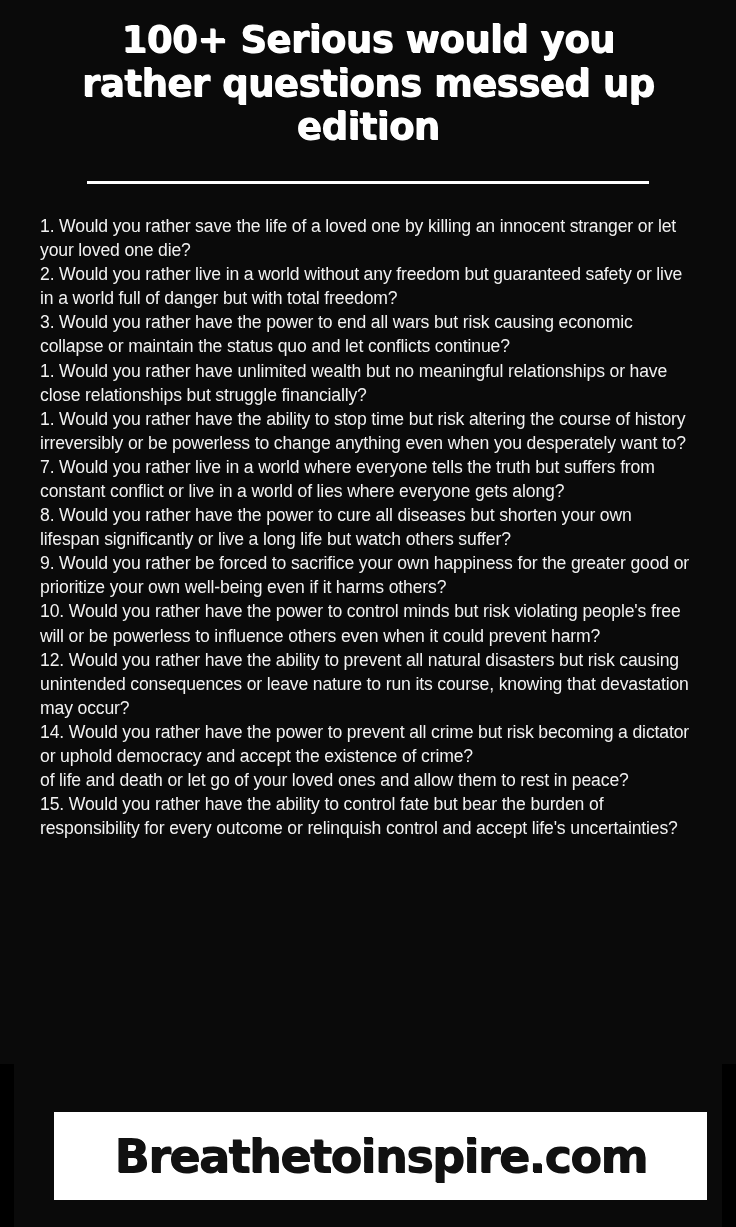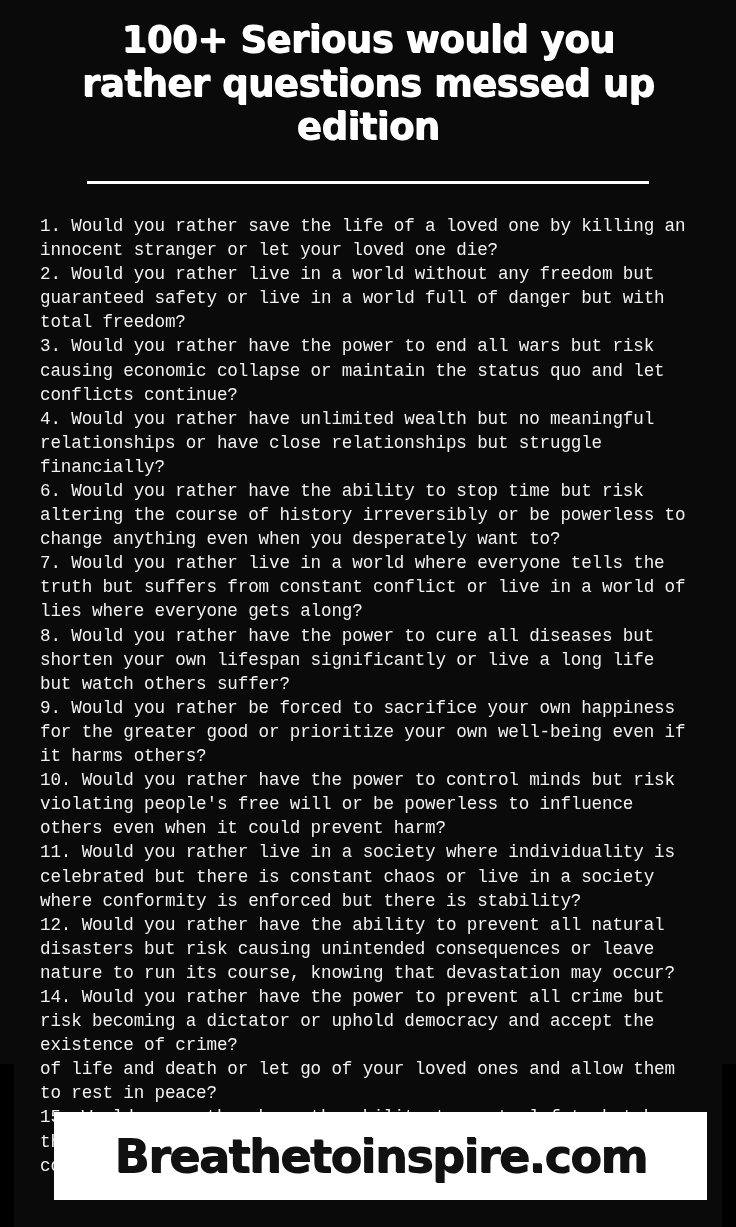--- a/index.html
+++ b/index.html
@@ -49,21 +49,21 @@
     background: #ffffff;
     margin: 32px auto 0 auto;
   }
   .content {
     padding: 30px 32px 0 26px;
   }
   .qline {
     color: #f2f2f2;
     font-size: 17.6px;
     line-height: 1.37;
-    font-family: Liberation Mono, monospace;
+    font-family: Liberation Sans, sans-serif;
     margin: 0 0 0 0;
     letter-spacing: -0.15px;
   }
   .footer {
     position: absolute;
     left: 40px;
     top: 1112px;
     width: 653px;
     height: 88px;
     background: #ffffff;
@@ -89,27 +89,26 @@
 
     <div class="title-block">
       <h1 class="title">100+ Serious would you rather questions messed up edition</h1>
       <div class="divider"></div>
     </div>
 
     <div class="content">
       <p class="qline">1. Would you rather save the life of a loved one by killing an innocent stranger or let your loved one die?</p>
       <p class="qline">2. Would you rather live in a world without any freedom but guaranteed safety or live in a world full of danger but with total freedom?</p>
       <p class="qline">3. Would you rather have the power to end all wars but risk causing economic collapse or maintain the status quo and let conflicts continue?</p>
-      <p class="qline">4. Would you rather have unlimited wealth but no meaningful relationships or have close relationships but struggle financially?</p>
-      <p class="qline">6. Would you rather have the ability to stop time but risk altering the course of history irreversibly or be powerless to change anything even when you desperately want to?</p>
+      <p class="qline">1. Would you rather have unlimited wealth but no meaningful relationships or have close relationships but struggle financially?</p>
+      <p class="qline">1. Would you rather have the ability to stop time but risk altering the course of history irreversibly or be powerless to change anything even when you desperately want to?</p>
       <p class="qline">7. Would you rather live in a world where everyone tells the truth but suffers from constant conflict or live in a world of lies where everyone gets along?</p>
       <p class="qline">8. Would you rather have the power to cure all diseases but shorten your own lifespan significantly or live a long life but watch others suffer?</p>
       <p class="qline">9. Would you rather be forced to sacrifice your own happiness for the greater good or prioritize your own well-being even if it harms others?</p>
       <p class="qline">10. Would you rather have the power to control minds but risk violating people's free will or be powerless to influence others even when it could prevent harm?</p>
-      <p class="qline">11. Would you rather live in a society where individuality is celebrated but there is constant chaos or live in a society where conformity is enforced but there is stability?</p>
       <p class="qline">12. Would you rather have the ability to prevent all natural disasters but risk causing unintended consequences or leave nature to run its course, knowing that devastation may occur?</p>
       <p class="qline">14. Would you rather have the power to prevent all crime but risk becoming a dictator or uphold democracy and accept the existence of crime?</p>
       <p class="qline">of life and death or let go of your loved ones and allow them to rest in peace?</p>
       <p class="qline">15. Would you rather have the ability to control fate but bear the burden of responsibility for every outcome or relinquish control and accept life's uncertainties?</p>
     </div>
 
     <div class="footer">
       <span class="footer-text">Breathetoinspire.com</span>
     </div>
 

